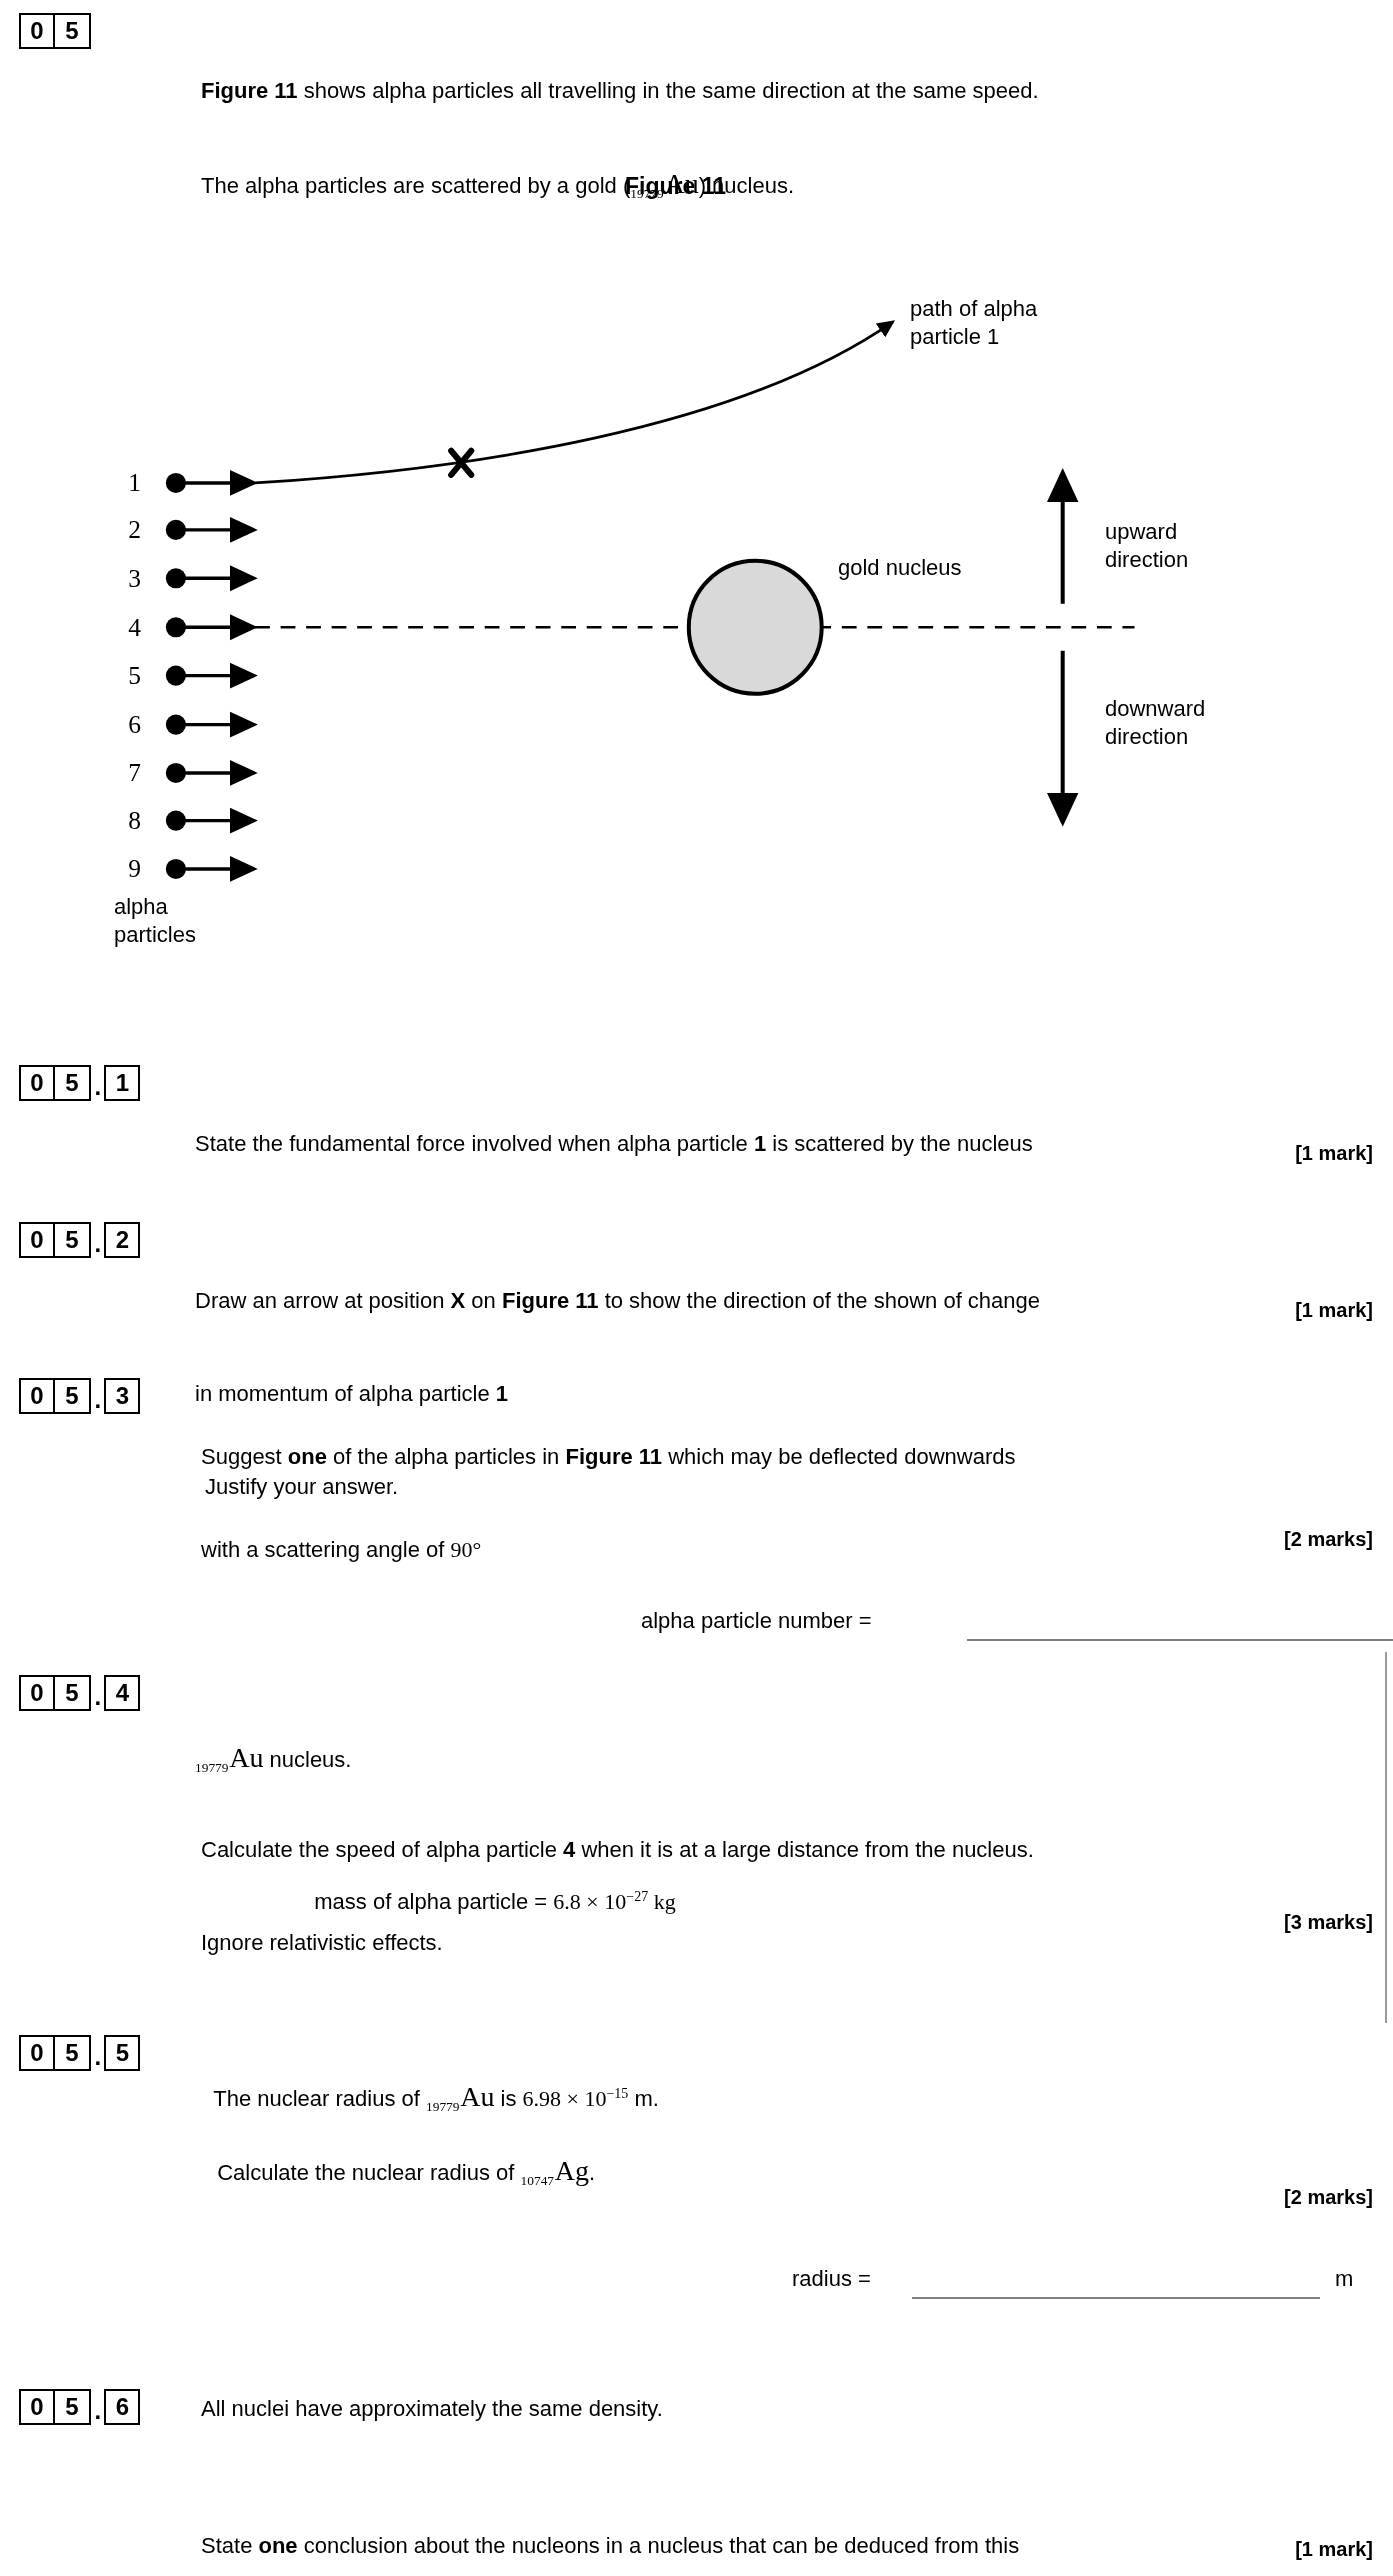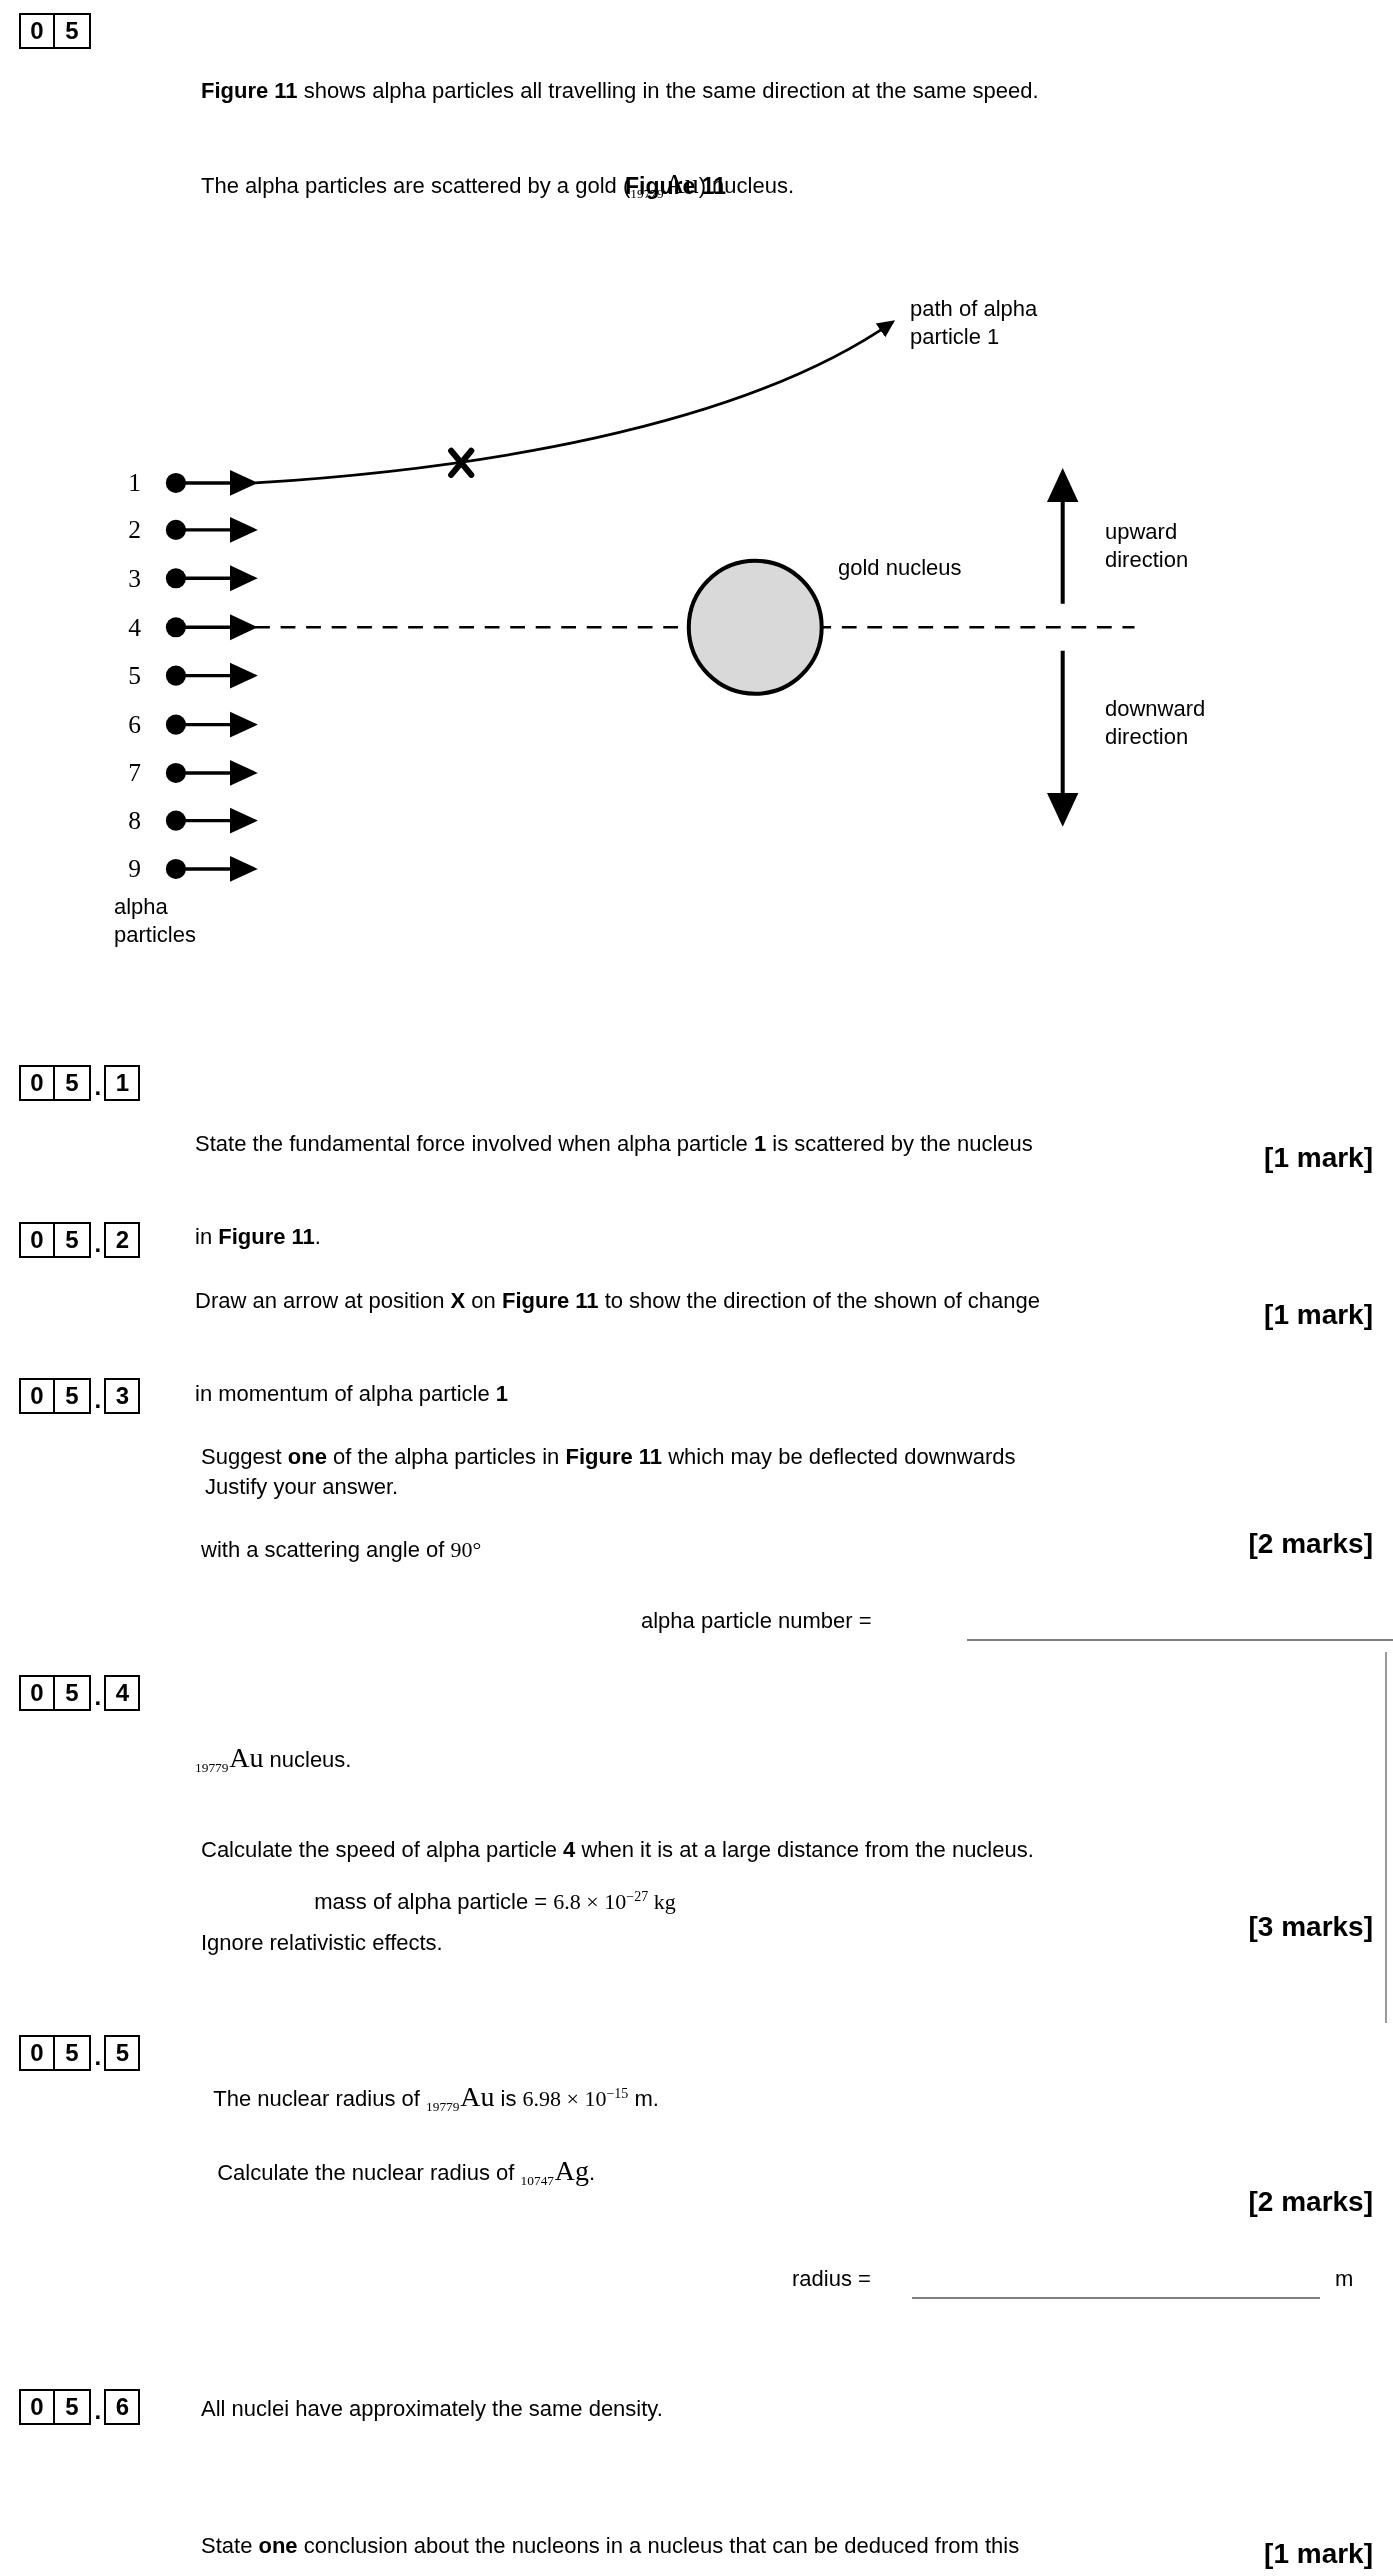--- a/index.html
+++ b/index.html
@@ -52,21 +52,21 @@
     font-size: 22px;
     line-height: 31px;
     color: #000;
     white-space: pre-wrap;
   }
   .b { font-weight: bold; }
   .marks {
     position: absolute;
     right: 20px;
     font-family: "Liberation Sans", sans-serif;
-    font-size: 28px;
+    font-size: 20px;
     font-weight: bold;
   }
   .figcap {
     position: absolute;
     font-family: "Liberation Sans", sans-serif;
     font-size: 23px;
     font-weight: bold;
   }
 
   
@@ -253,21 +253,20 @@
 </div>
 
 <div class="qbox" style="left:19px; top:1065px;">
   <div class="qcell">0</div>
   <div class="qcell adj">5</div>
   <div class="qdot">.</div>
   <div class="qcell">1</div>
 </div>
 <div class="body-text" style="left:195px; top:1066px; width:1182px;">
   <div><span>State the fundamental force involved when alpha particle </span><span class="b">1</span><span> is scattered by the nucleus</span></div>
-  <div><span>in </span><span class="b">Figure 11</span><span>.</span></div>
 </div>
 <div class="marks" style="top:1142px;">[1 mark]</div>
 
 <div class="qbox" style="left:19px; top:1222px;">
   <div class="qcell">0</div>
   <div class="qcell adj">5</div>
   <div class="qdot">.</div>
   <div class="qcell">2</div>
 </div>
 <div class="body-text" style="left:195px; top:1223px; width:1182px;">

